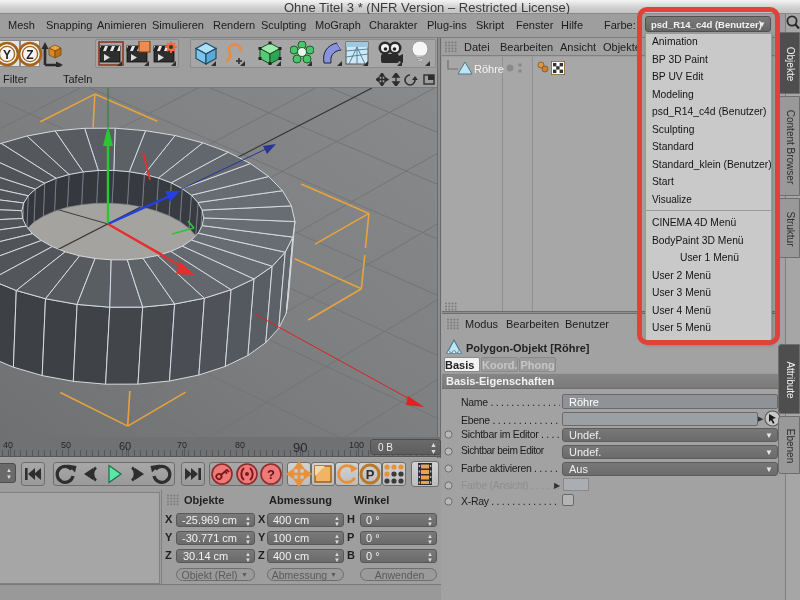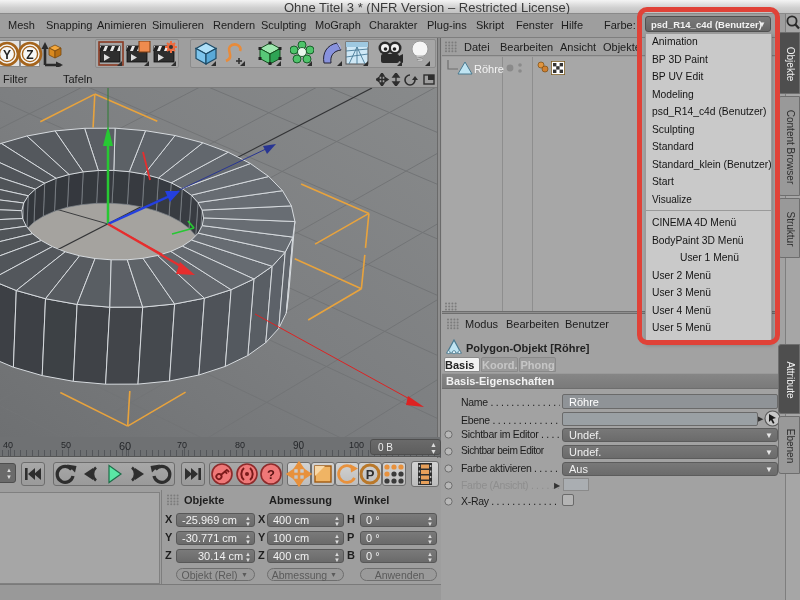--- a/index.html
+++ b/index.html
@@ -633,21 +633,21 @@
       <line x1="300.5" y1="10" x2="300.5" y2="19"></line>
       <line x1="358.5" y1="10" x2="358.5" y2="19"></line>
       <line x1="416.5" y1="10" x2="416.5" y2="19"></line>
     </g>
   </svg>
 <div class="abs" style="left:3px;top:440px;font-size:9px;color:#25272a">40</div>
 <div class="abs" style="left:61px;top:440px;font-size:9px;color:#25272a">50</div>
 <div class="abs" style="left:119px;top:440px;font-size:11px;color:#25272a">60</div>
 <div class="abs" style="left:177px;top:440px;font-size:9px;color:#25272a">70</div>
 <div class="abs" style="left:235px;top:440px;font-size:9px;color:#25272a">80</div>
-<div class="abs" style="left:293px;top:440px;font-size:10px;color:#25272a">90</div>
+<div class="abs" style="left:293px;top:440px;font-size:13px;color:#25272a">90</div>
 <div class="abs" style="left:349px;top:440px;font-size:9px;color:#25272a">100</div>
 <div class="abs" style="left:370px;top:439px;width:71px;height:16px;background:linear-gradient(#6a6a6a,#5e5e5e);border:1px solid #4e4e4e;border-radius:3px;font-size:10px;color:#ececec;padding-left:7px;line-height:15px">0 B<span style="position:absolute;right:3px;top:1px;font-size:7px;color:#ddd;line-height:7px">▲<br>▼</span></div>
 <div class="abs" style="left:0;top:458px;width:441px;height:32px;background:#9e9e9e"></div>
 <div class="abs" style="left:-8px;top:463px;width:24px;height:20px;background:#6a6a6a;border:1px solid #4e4e4e;border-radius:3px">
     <span style="position:absolute;right:3px;top:3px;font-size:6px;color:#ddd;line-height:7px">▲<br>▼</span>
   </div>
 <div class="abs" style="left:21px;top:462px;width:24px;height:24px;background:linear-gradient(#a8a8a8,#9a9a9a);border:1px solid #6e6e6e;border-radius:3px"></div>
 <svg class="abs" style="left:25px;top:467px" width="16" height="14" viewBox="0 0 16 14">
     <g fill="#2e2e2e">
       <rect x="0" y="1" width="2.6" height="12"></rect>
@@ -792,21 +792,21 @@
 <div class="abs" style="left:267px;top:513px;width:77px;height:14px;background:linear-gradient(#7a7a7a,#6a6a6a);border:1px solid #585858;border-radius:3px;font-size:11px;color:#f2f2f2;padding-left:5px;line-height:13px">400 cm<span style="position:absolute;right:3px;top:1px;font-size:6px;color:#ddd;line-height:6px">▲<br>▼</span></div>
 <div class="abs" style="left:347px;top:513px;font-size:11px;font-weight:bold;color:#1e1e1e">H</div>
 <div class="abs" style="left:360px;top:513px;width:77px;height:14px;background:linear-gradient(#7a7a7a,#6a6a6a);border:1px solid #585858;border-radius:3px;font-size:11px;color:#f2f2f2;padding-left:5px;line-height:13px">0 °<span style="position:absolute;right:3px;top:1px;font-size:6px;color:#ddd;line-height:6px">▲<br>▼</span></div>
 <div class="abs" style="left:165px;top:531px;font-size:11px;font-weight:bold;color:#1e1e1e">Y</div>
 <div class="abs" style="left:176px;top:531px;width:79px;height:14px;background:linear-gradient(#7a7a7a,#6a6a6a);border:1px solid #585858;border-radius:3px;font-size:11px;color:#f2f2f2;padding-left:5px;line-height:13px">-30.771 cm<span style="position:absolute;right:3px;top:1px;font-size:6px;color:#ddd;line-height:6px">▲<br>▼</span></div>
 <div class="abs" style="left:258px;top:531px;font-size:11px;font-weight:bold;color:#1e1e1e">Y</div>
 <div class="abs" style="left:267px;top:531px;width:77px;height:14px;background:linear-gradient(#7a7a7a,#6a6a6a);border:1px solid #585858;border-radius:3px;font-size:11px;color:#f2f2f2;padding-left:5px;line-height:13px">100 cm<span style="position:absolute;right:3px;top:1px;font-size:6px;color:#ddd;line-height:6px">▲<br>▼</span></div>
 <div class="abs" style="left:347px;top:531px;font-size:11px;font-weight:bold;color:#1e1e1e">P</div>
 <div class="abs" style="left:360px;top:531px;width:77px;height:14px;background:linear-gradient(#7a7a7a,#6a6a6a);border:1px solid #585858;border-radius:3px;font-size:11px;color:#f2f2f2;padding-left:5px;line-height:13px">0 °<span style="position:absolute;right:3px;top:1px;font-size:6px;color:#ddd;line-height:6px">▲<br>▼</span></div>
 <div class="abs" style="left:165px;top:549px;font-size:11px;font-weight:bold;color:#1e1e1e">Z</div>
-<div class="abs" style="left:176px;top:549px;width:79px;height:14px;background:linear-gradient(#7a7a7a,#6a6a6a);border:1px solid #585858;border-radius:3px;font-size:11px;color:#f2f2f2;padding-left:21px;line-height:13px">30.14 cm<span style="position:absolute;right:3px;top:1px;font-size:6px;color:#ddd;line-height:6px">▲<br>▼</span></div>
+<div class="abs" style="left:176px;top:549px;width:79px;height:14px;background:linear-gradient(#7a7a7a,#6a6a6a);border:1px solid #585858;border-radius:3px;font-size:11px;color:#f2f2f2;padding-left:6px;line-height:13px">30.14 cm<span style="position:absolute;right:3px;top:1px;font-size:6px;color:#ddd;line-height:6px">▲<br>▼</span></div>
 <div class="abs" style="left:258px;top:549px;font-size:11px;font-weight:bold;color:#1e1e1e">Z</div>
 <div class="abs" style="left:267px;top:549px;width:77px;height:14px;background:linear-gradient(#7a7a7a,#6a6a6a);border:1px solid #585858;border-radius:3px;font-size:11px;color:#f2f2f2;padding-left:5px;line-height:13px">400 cm<span style="position:absolute;right:3px;top:1px;font-size:6px;color:#ddd;line-height:6px">▲<br>▼</span></div>
 <div class="abs" style="left:347px;top:549px;font-size:11px;font-weight:bold;color:#1e1e1e">B</div>
 <div class="abs" style="left:360px;top:549px;width:77px;height:14px;background:linear-gradient(#7a7a7a,#6a6a6a);border:1px solid #585858;border-radius:3px;font-size:11px;color:#f2f2f2;padding-left:5px;line-height:13px">0 °<span style="position:absolute;right:3px;top:1px;font-size:6px;color:#ddd;line-height:6px">▲<br>▼</span></div>
 <div class="abs" style="left:176px;top:568px;width:79px;height:13px;background:#9a9a9a;border:1px solid #6e6e6e;border-radius:7px;font-size:10.5px;color:#5a5a5a;text-align:center;line-height:12px;padding-right:14px;padding-left:2px">Objekt (Rel)<span style="position:absolute;right:6px;top:0;font-size:7px;line-height:12px">▼</span></div>
 <div class="abs" style="left:267px;top:568px;width:77px;height:13px;background:#9a9a9a;border:1px solid #6e6e6e;border-radius:7px;font-size:10.5px;color:#5a5a5a;text-align:center;line-height:12px;padding-right:14px;padding-left:2px">Abmessung<span style="position:absolute;right:6px;top:0;font-size:7px;line-height:12px">▼</span></div>
 <div class="abs" style="left:360px;top:568px;width:77px;height:13px;background:#9a9a9a;border:1px solid #6e6e6e;border-radius:7px;font-size:10.5px;color:#5a5a5a;text-align:center;line-height:12px;padding-right:0px;padding-left:2px">Anwenden</div>
 <div class="abs" style="left:161px;top:490px;width:1px;height:94px;background:#7e7e7e"></div>
 
 <div class="abs" style="left:645px;top:33px;width:127px;height:310px;background:#c9c9c9;border:1px solid #9a9a9a;box-shadow:1px 2px 4px rgba(0,0,0,0.25)"></div>

